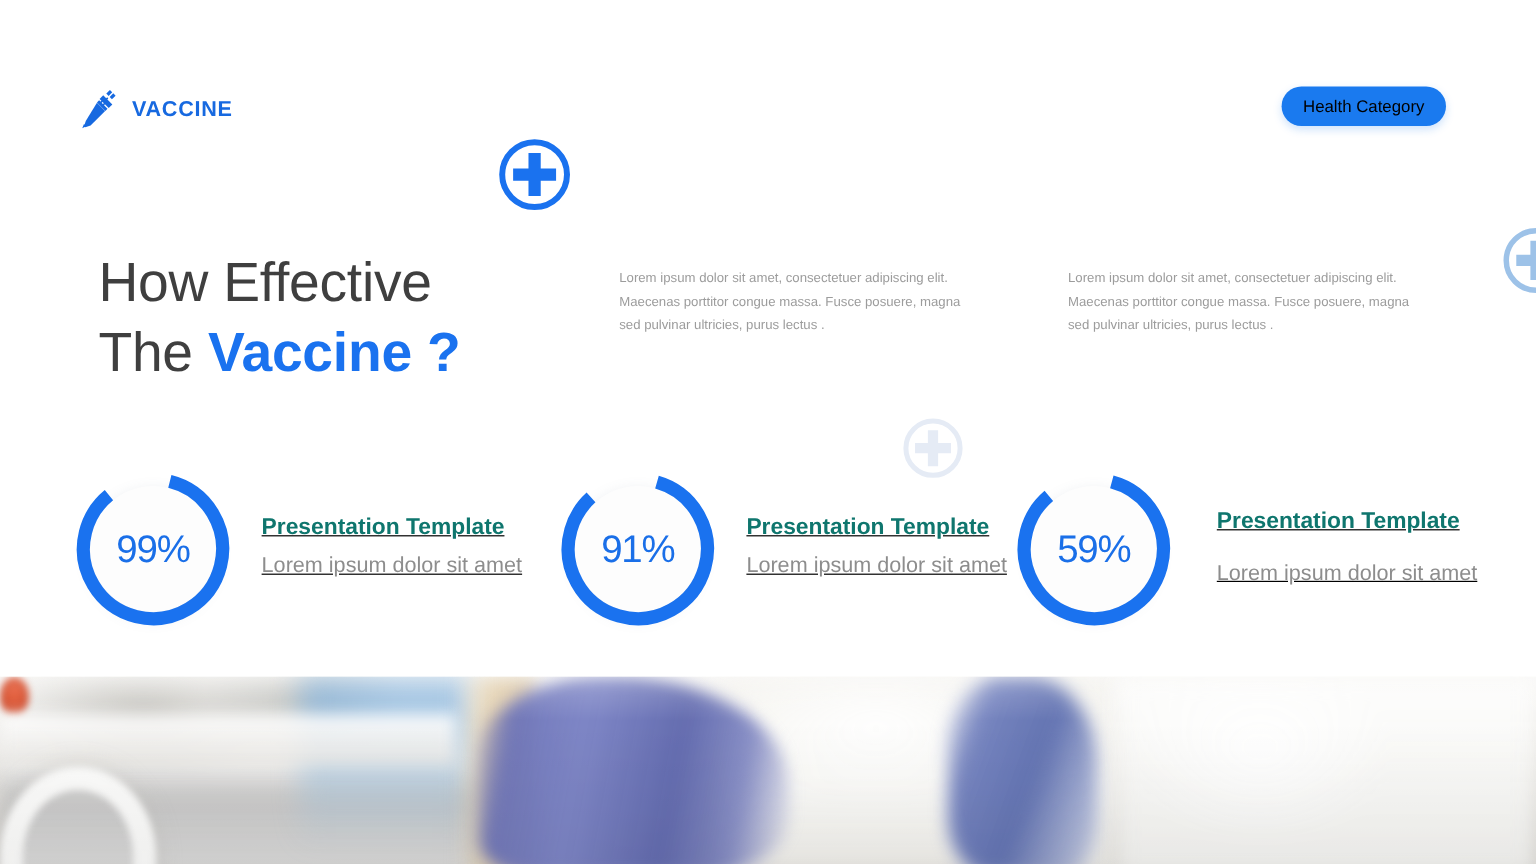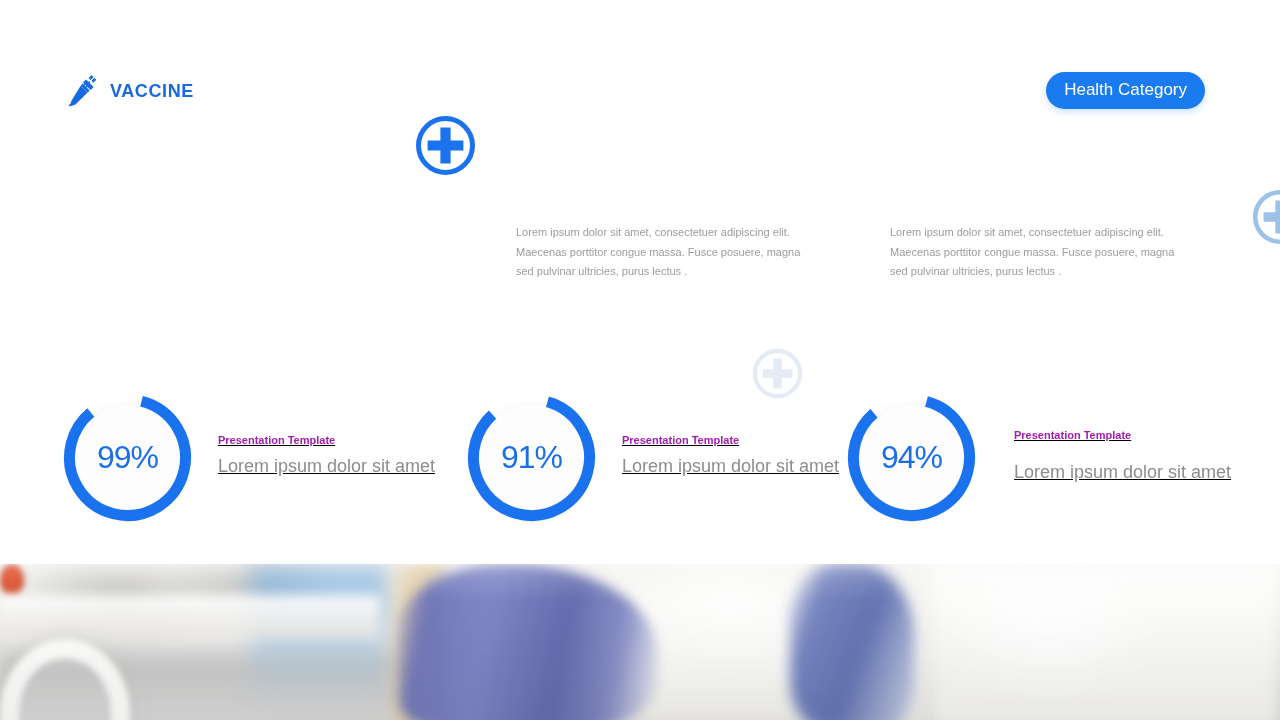--- a/index.html
+++ b/index.html
@@ -24,22 +24,22 @@
   }
   .brand-mark { width:34px; height:36px; display:block; }
   .brand-name {
     font-size:18px; font-weight:bold; letter-spacing:.6px;
     color:#1769e0;
   }
 
   .category-badge {
     position:absolute; right:75px; top:61px;
     background:#1a7aef;
-    color:#ffffff;
-    font-size:17px;
+    color:#000000;
+    font-size:14px;
     padding:8px 18px 9px;
     border-radius:20px;
     white-space:nowrap;
     box-shadow:0 3px 7px rgba(26,122,239,.22);
   }
 
   
   .cross { position:absolute; display:block; }
   .cross-main { left:415px; top:104px; width:61px; height:61px; }
   .cross-faint { left:752px; top:337px; width:51px; height:51px; }
@@ -97,22 +97,22 @@
   .dial-value {
     position:absolute; inset:0;
     display:flex; align-items:center; justify-content:center;
     font-size:32px;
     color:#1a6fe8;
     letter-spacing:-1px;
   }
 
   .stat-text { margin-left:25px; padding-bottom:4px; }
   .stat-title {
-    font-size:11px; font-weight:bold;
-    color:#a21caf;
+    font-size:19px; font-weight:bold;
+    color:#0f766e;
     margin-bottom:10px;
     white-space:nowrap;
   }
   .stat-sub {
     font-size:18px;
     color:#8d8d8d;
     white-space:nowrap;
   }
   .stat-3 .stat-text { margin-left:37px; }
   .stat-3 .stat-title { margin-bottom:21px; }
@@ -242,20 +242,24 @@
   <svg class="cross cross-faint" viewBox="0 0 61 61">
     <circle cx="30.5" cy="30.5" r="27" fill="none" stroke="#e5ebf5" stroke-width="5"></circle>
     <path d="M25.4 12.6h10.2v12.8h12.8v10.2H35.6v12.8H25.4V35.6H12.6V25.4h12.8z" fill="#e5ebf5"></path>
   </svg>
 
   <svg class="cross cross-edge" viewBox="0 0 61 61">
     <circle cx="30.5" cy="30.5" r="27" fill="none" stroke="#9dc2e8" stroke-width="5"></circle>
     <path d="M25.4 12.6h10.2v12.8h12.8v10.2H35.6v12.8H25.4V35.6H12.6V25.4h12.8z" fill="#9dc2e8"></path>
   </svg>
 
+  <h1 class="headline">
+    <span>How Effective</span><br>
+    <span>The </span><span class="accent">Vaccine ?</span>
+  </h1>
 
   <p class="lede lede-one">Lorem ipsum dolor sit amet, consectetuer adipiscing elit. Maecenas porttitor congue massa. Fusce posuere, magna sed pulvinar ultricies, purus lectus .</p>
   <p class="lede lede-two">Lorem ipsum dolor sit amet, consectetuer adipiscing elit. Maecenas porttitor congue massa. Fusce posuere, magna sed pulvinar ultricies, purus lectus .</p>
 
   <div class="stat stat-1">
     <div class="dial">
       <div class="dial-core"></div>
       <svg viewBox="0 0 131 131">
         <circle cx="65.5" cy="65.5" r="58" fill="none" stroke="#1a72ef" stroke-width="11" stroke-linecap="butt" stroke-dasharray="310 55" transform="rotate(-76 65.5 65.5)"></circle>
       </svg>
@@ -280,21 +284,21 @@
       <div class="stat-sub">Lorem ipsum dolor sit amet</div>
     </div>
   </div>
 
   <div class="stat stat-3">
     <div class="dial">
       <div class="dial-core"></div>
       <svg viewBox="0 0 131 131">
         <circle cx="65.5" cy="65.5" r="58" fill="none" stroke="#1a72ef" stroke-width="11" stroke-linecap="butt" stroke-dasharray="308 57" transform="rotate(-75 65.5 65.5)"></circle>
       </svg>
-      <div class="dial-value">94%</div>
+      <div class="dial-value">59%</div>
     </div>
     <div class="stat-text">
       <div class="stat-title">Presentation Template</div>
       <div class="stat-sub">Lorem ipsum dolor sit amet</div>
     </div>
   </div>
 
   <div class="photo-band">
     <div class="photo-layer ph-base"></div>
     <div class="photo-layer ph-left-equip"></div>

